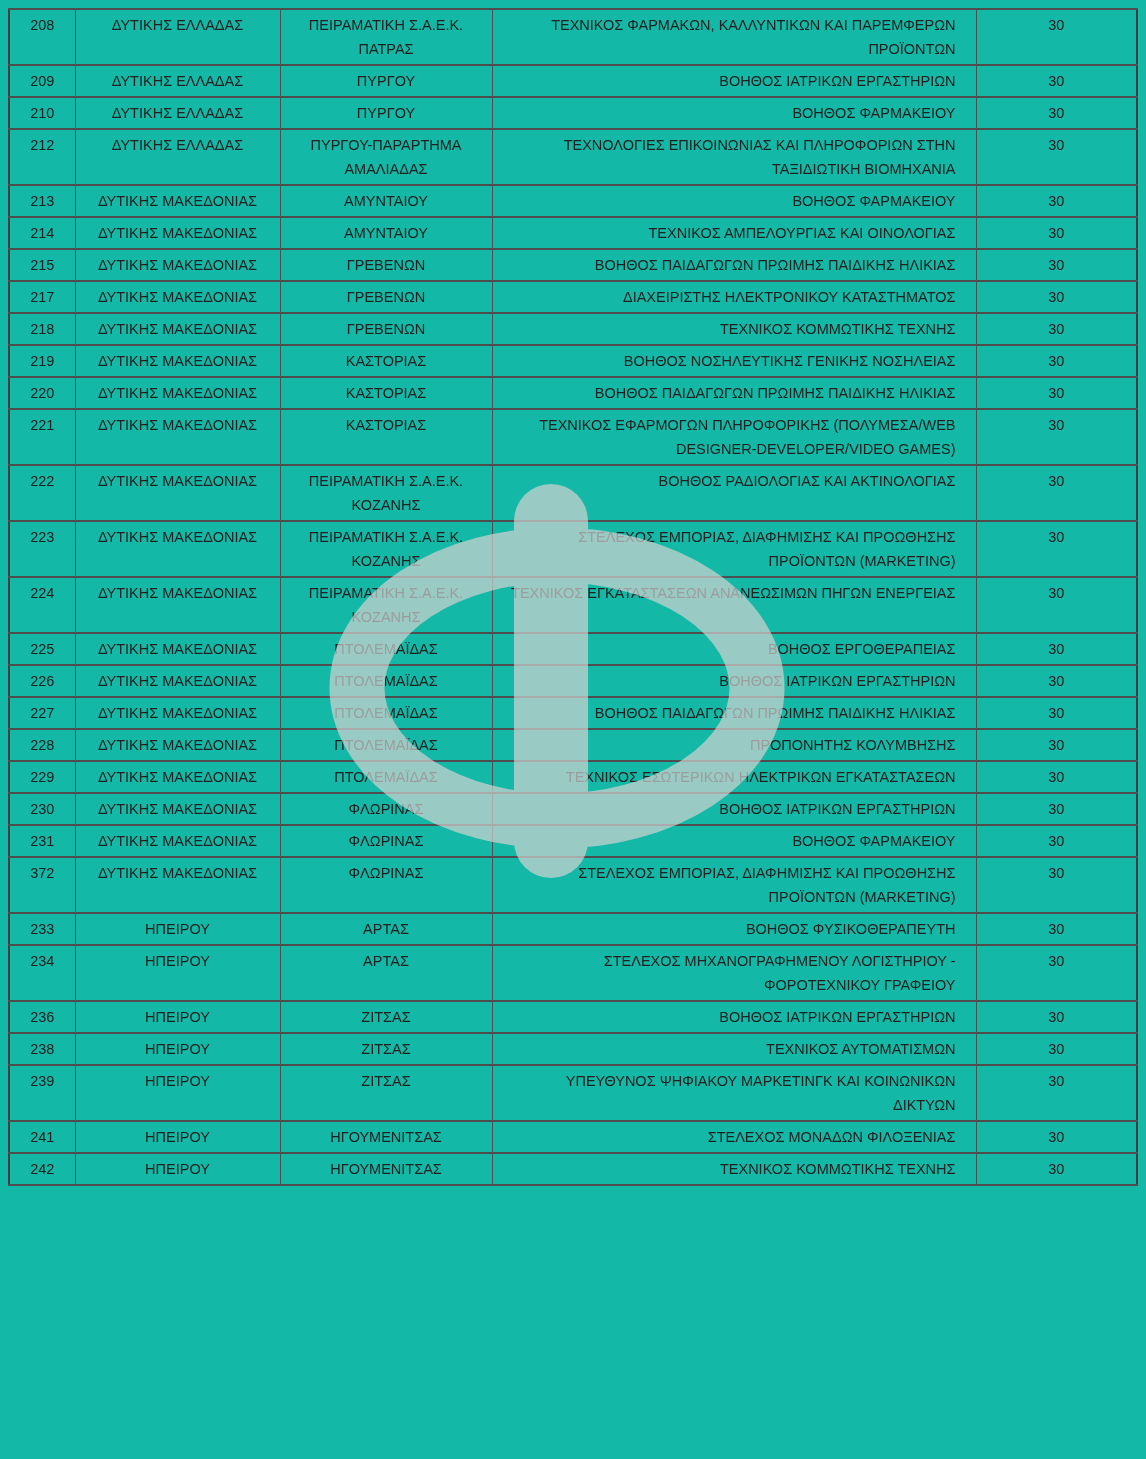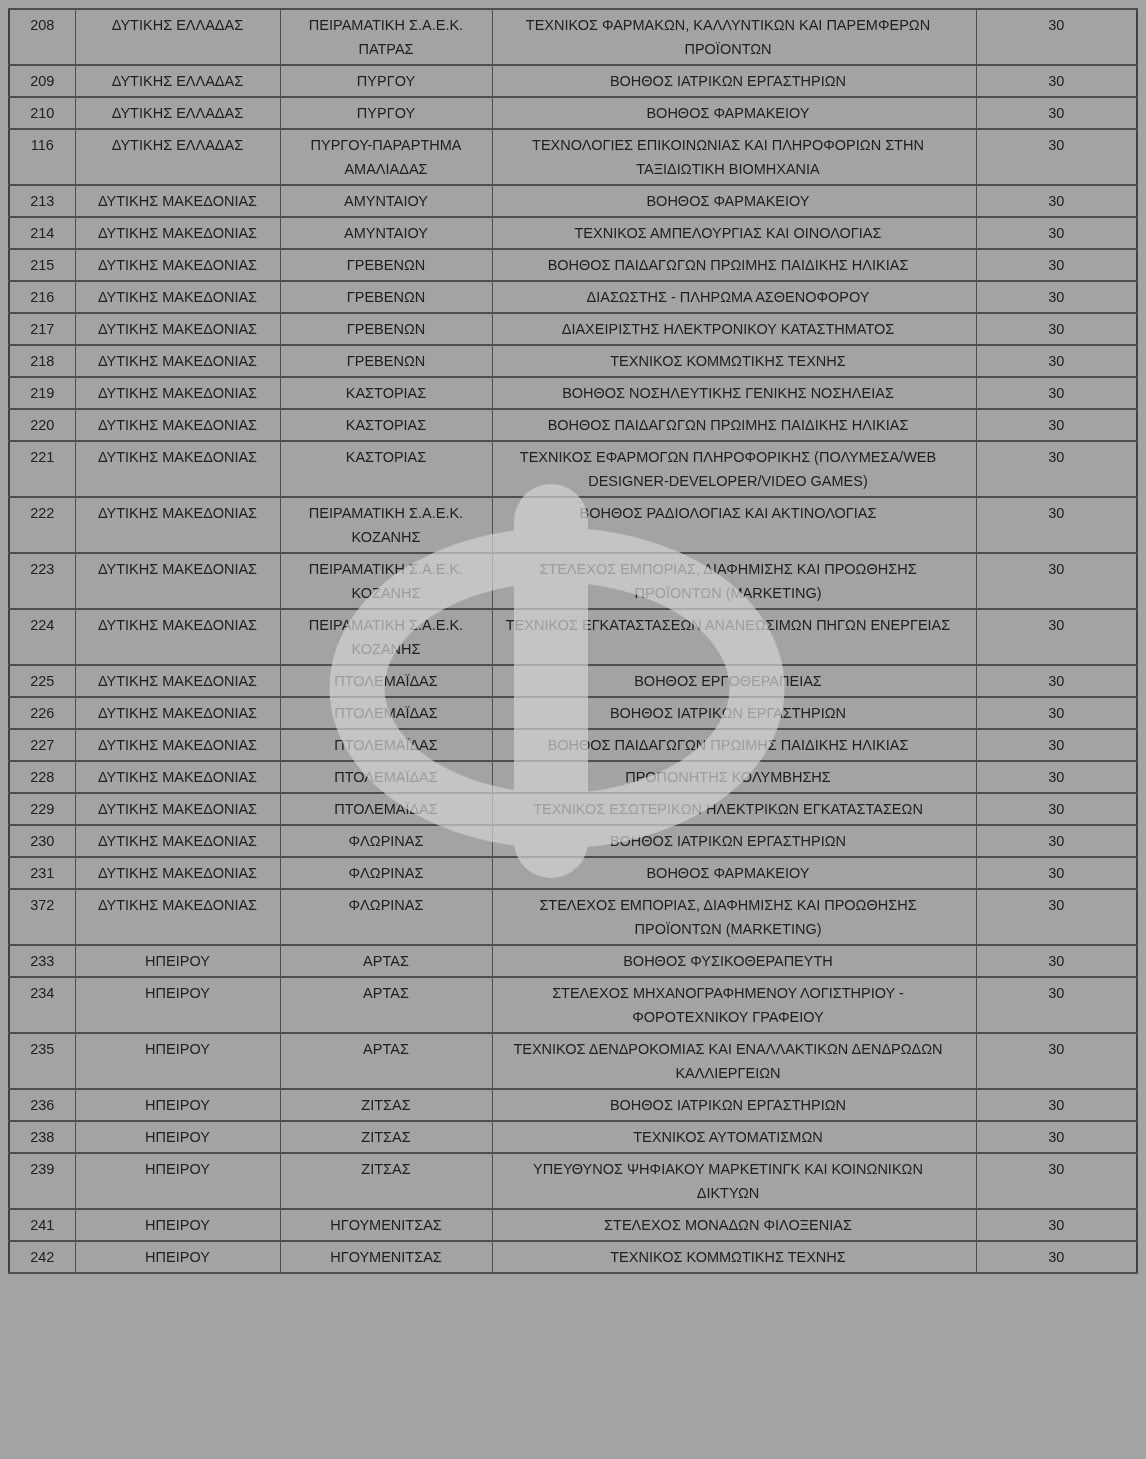--- a/index.html
+++ b/index.html
@@ -1,39 +1,39 @@
 <!DOCTYPE html>
 <html><head>
 <meta charset="utf-8">
 <style>
   html, body { margin: 0; padding: 0; background: #ffffff; }
   body {
     width: 1146px; height: 1459px;
     position: relative; overflow: hidden;
     font-family: "Liberation Sans", "DejaVu Sans", sans-serif;
   }
-  .page { position: absolute; inset: 0; background: #a3a3a3; }
+  .page { position: absolute; inset: 0; background: #14b8a6; }
 
   table.doc-table {
     position: absolute; top: 8px; left: 8px;
     width: 1128px;
     border-collapse: collapse; table-layout: fixed;
     border: 2px solid #404040;
   }
   table.doc-table td {
     border: 1px solid #4e4e4e;
     border-top-width: 2px; border-bottom-width: 2px;
     vertical-align: top; text-align: center;
     font-size: 14.5px; line-height: 24px;
     color: #212121;
     padding: 3px 4px;
     word-wrap: break-word;
   }
   table.doc-table td.specialty {
-    text-align: center;
+    text-align: right;
     padding: 3px 20px 3px 8px;
   }
   table.doc-table td.num { padding-left: 2px; padding-right: 2px; }
 
   .watermark {
     position: absolute; top: 0; left: 0;
     z-index: 3; pointer-events: none;
   }
 </style>
 </head>
@@ -65,21 +65,21 @@
           <td class="seats">30</td>
         </tr>
         <tr>
           <td class="num">210</td>
           <td class="region">ΔΥΤΙΚΗΣ ΕΛΛΑΔΑΣ</td>
           <td class="unit">ΠΥΡΓΟΥ</td>
           <td class="specialty">ΒΟΗΘΟΣ ΦΑΡΜΑΚΕΙΟΥ</td>
           <td class="seats">30</td>
         </tr>
         <tr>
-          <td class="num">116</td>
+          <td class="num">212</td>
           <td class="region">ΔΥΤΙΚΗΣ ΕΛΛΑΔΑΣ</td>
           <td class="unit">ΠΥΡΓΟΥ-ΠΑΡΑΡΤΗΜΑ ΑΜΑΛΙΑΔΑΣ</td>
           <td class="specialty">ΤΕΧΝΟΛΟΓΙΕΣ ΕΠΙΚΟΙΝΩΝΙΑΣ ΚΑΙ ΠΛΗΡΟΦΟΡΙΩΝ ΣΤΗΝ ΤΑΞΙΔΙΩΤΙΚΗ ΒΙΟΜΗΧΑΝΙΑ</td>
           <td class="seats">30</td>
         </tr>
         <tr>
           <td class="num">213</td>
           <td class="region">ΔΥΤΙΚΗΣ ΜΑΚΕΔΟΝΙΑΣ</td>
           <td class="unit">ΑΜΥΝΤΑΙΟΥ</td>
           <td class="specialty">ΒΟΗΘΟΣ ΦΑΡΜΑΚΕΙΟΥ</td>
@@ -93,27 +93,20 @@
           <td class="seats">30</td>
         </tr>
         <tr>
           <td class="num">215</td>
           <td class="region">ΔΥΤΙΚΗΣ ΜΑΚΕΔΟΝΙΑΣ</td>
           <td class="unit">ΓΡΕΒΕΝΩΝ</td>
           <td class="specialty">ΒΟΗΘΟΣ ΠΑΙΔΑΓΩΓΩΝ ΠΡΩΙΜΗΣ ΠΑΙΔΙΚΗΣ ΗΛΙΚΙΑΣ</td>
           <td class="seats">30</td>
         </tr>
         <tr>
-          <td class="num">216</td>
-          <td class="region">ΔΥΤΙΚΗΣ ΜΑΚΕΔΟΝΙΑΣ</td>
-          <td class="unit">ΓΡΕΒΕΝΩΝ</td>
-          <td class="specialty">ΔΙΑΣΩΣΤΗΣ - ΠΛΗΡΩΜΑ ΑΣΘΕΝΟΦΟΡΟΥ</td>
-          <td class="seats">30</td>
-        </tr>
-        <tr>
           <td class="num">217</td>
           <td class="region">ΔΥΤΙΚΗΣ ΜΑΚΕΔΟΝΙΑΣ</td>
           <td class="unit">ΓΡΕΒΕΝΩΝ</td>
           <td class="specialty">ΔΙΑΧΕΙΡΙΣΤΗΣ ΗΛΕΚΤΡΟΝΙΚΟΥ ΚΑΤΑΣΤΗΜΑΤΟΣ</td>
           <td class="seats">30</td>
         </tr>
         <tr>
           <td class="num">218</td>
           <td class="region">ΔΥΤΙΚΗΣ ΜΑΚΕΔΟΝΙΑΣ</td>
           <td class="unit">ΓΡΕΒΕΝΩΝ</td>
@@ -223,27 +216,20 @@
           <td class="region">ΗΠΕΙΡΟΥ</td>
           <td class="unit">ΑΡΤΑΣ</td>
           <td class="specialty">ΒΟΗΘΟΣ ΦΥΣΙΚΟΘΕΡΑΠΕΥΤΗ</td>
           <td class="seats">30</td>
         </tr>
         <tr>
           <td class="num">234</td>
           <td class="region">ΗΠΕΙΡΟΥ</td>
           <td class="unit">ΑΡΤΑΣ</td>
           <td class="specialty">ΣΤΕΛΕΧΟΣ ΜΗΧΑΝΟΓΡΑΦΗΜΕΝΟΥ ΛΟΓΙΣΤΗΡΙΟΥ - ΦΟΡΟΤΕΧΝΙΚΟΥ ΓΡΑΦΕΙΟΥ</td>
-          <td class="seats">30</td>
-        </tr>
-        <tr>
-          <td class="num">235</td>
-          <td class="region">ΗΠΕΙΡΟΥ</td>
-          <td class="unit">ΑΡΤΑΣ</td>
-          <td class="specialty">ΤΕΧΝΙΚΟΣ ΔΕΝΔΡΟΚΟΜΙΑΣ ΚΑΙ ΕΝΑΛΛΑΚΤΙΚΩΝ ΔΕΝΔΡΩΔΩΝ ΚΑΛΛΙΕΡΓΕΙΩΝ</td>
           <td class="seats">30</td>
         </tr>
         <tr>
           <td class="num">236</td>
           <td class="region">ΗΠΕΙΡΟΥ</td>
           <td class="unit">ΖΙΤΣΑΣ</td>
           <td class="specialty">ΒΟΗΘΟΣ ΙΑΤΡΙΚΩΝ ΕΡΓΑΣΤΗΡΙΩΝ</td>
           <td class="seats">30</td>
         </tr>
         <tr>

